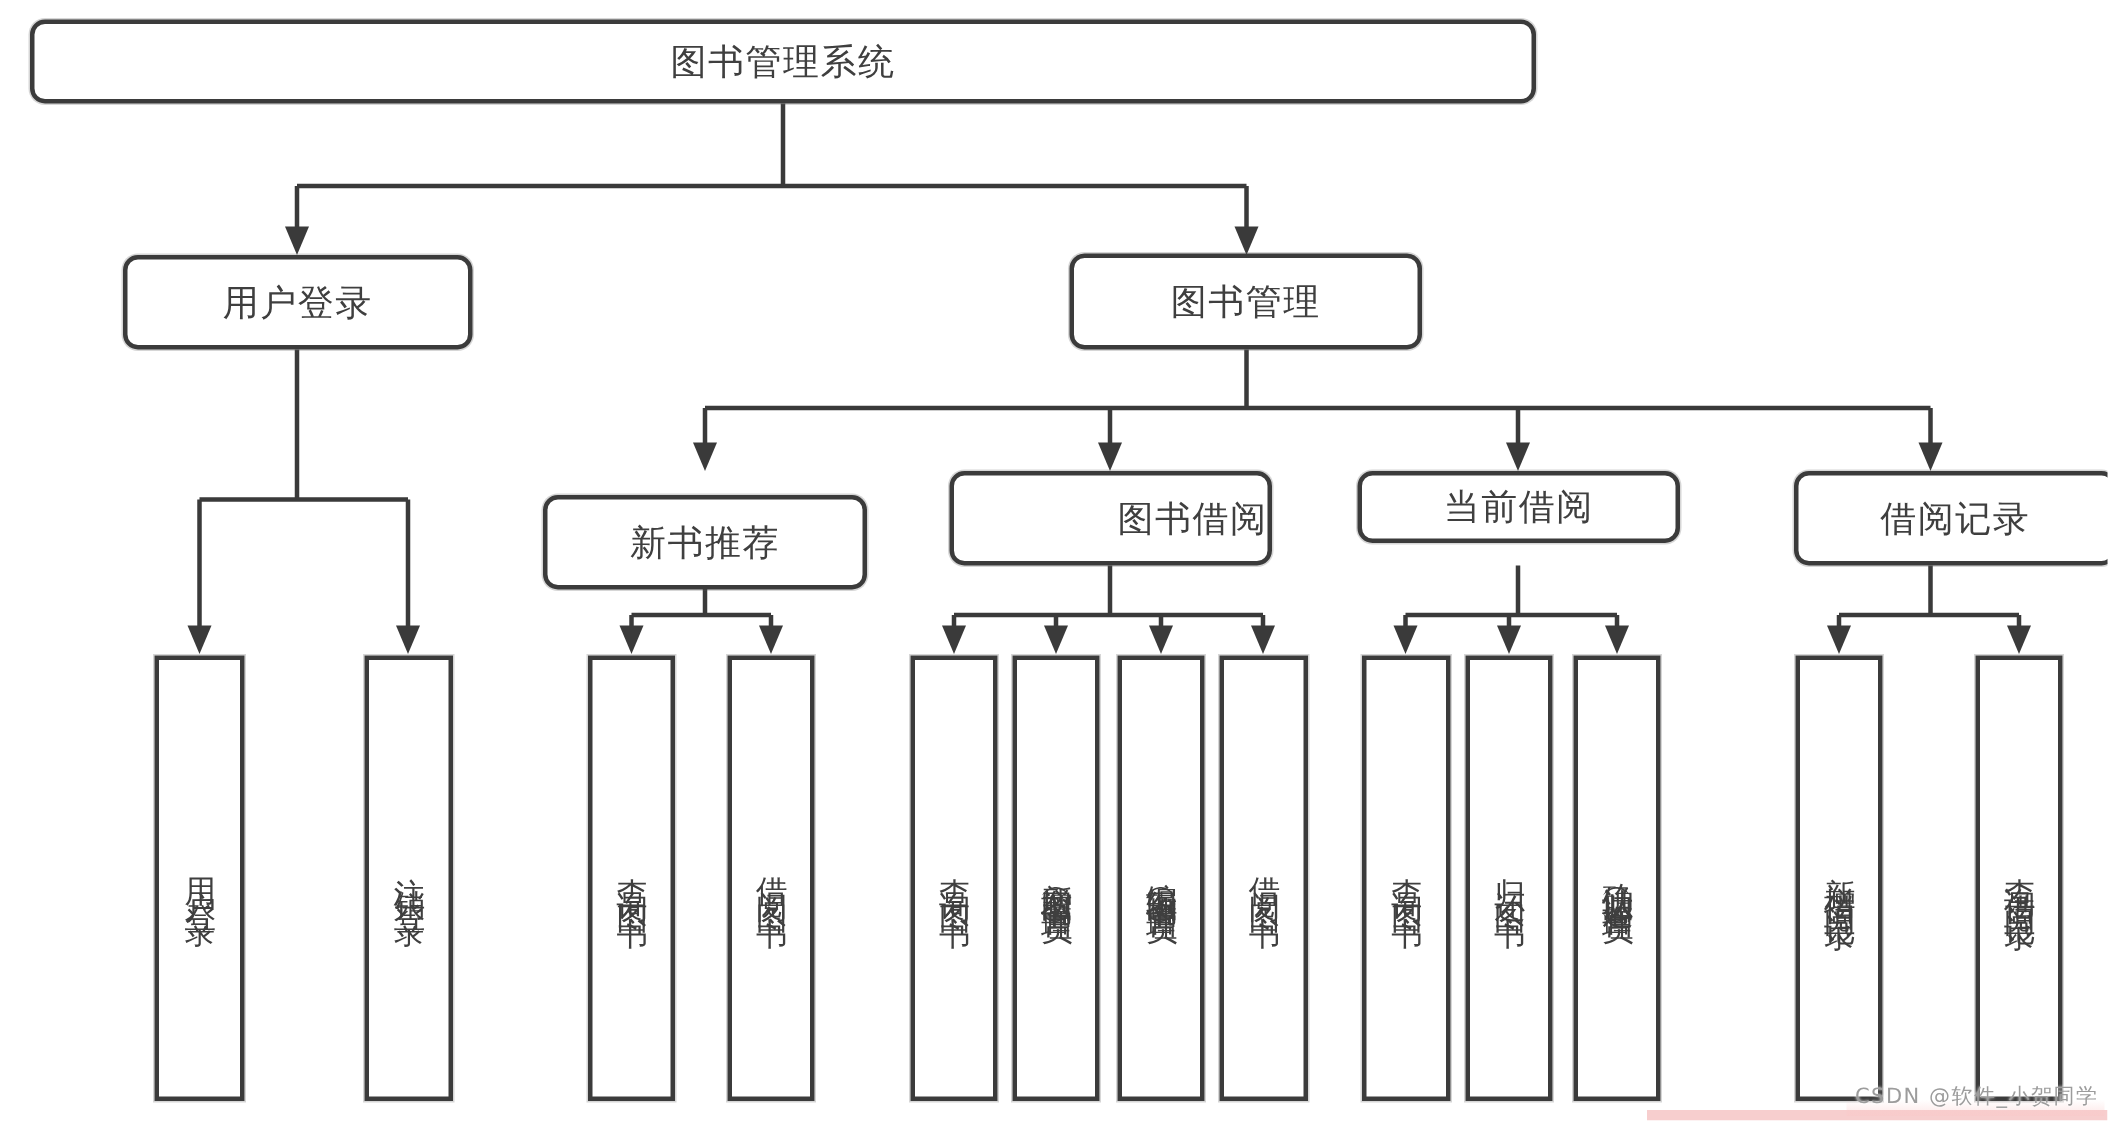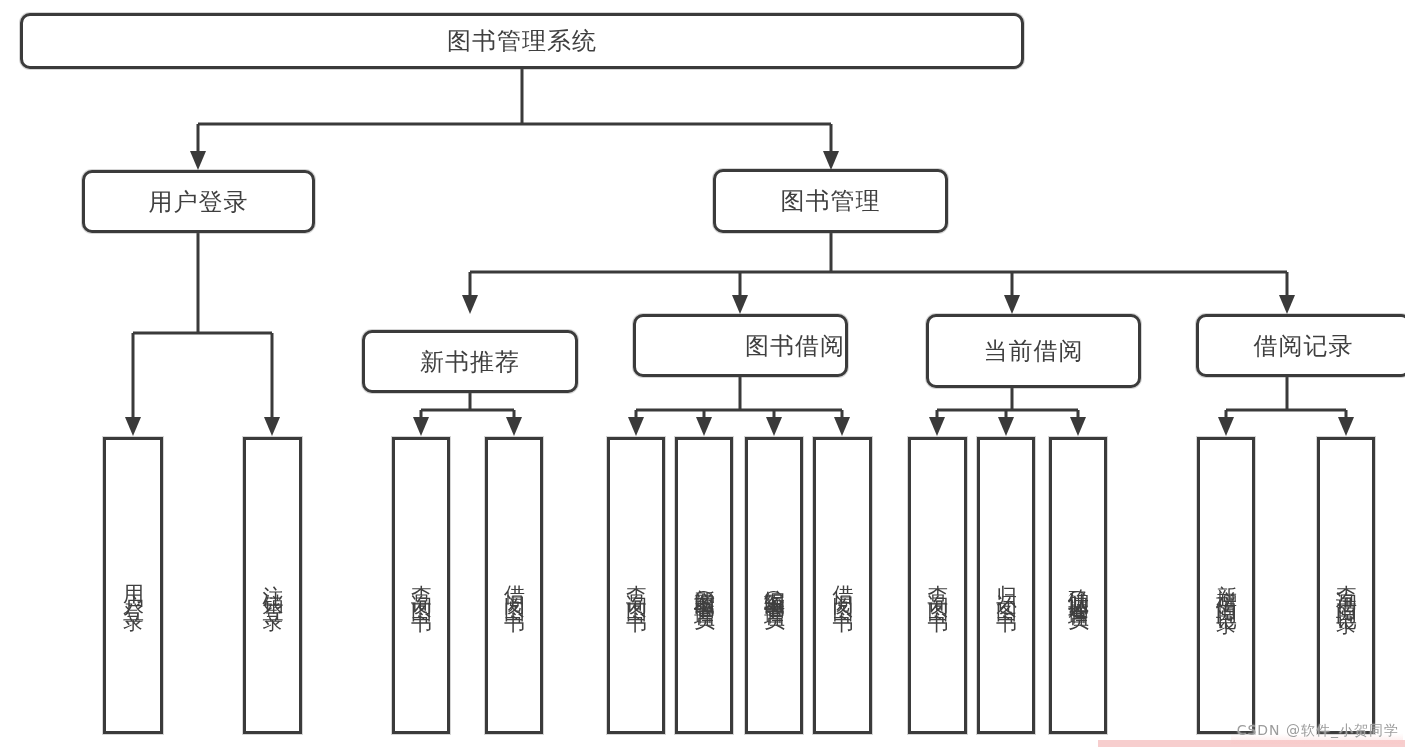--- a/index.html
+++ b/index.html
@@ -140,21 +140,21 @@
   <div class="box h" style="left:713px;top:169px;width:235px;height:64px;">
     <span>图书管理</span>
   </div>
 
   <div class="box h" style="left:362px;top:314px;width:216px;height:63px;margin-top:16px;">
     <span>新书推荐</span>
   </div>
   <div class="box h" style="left:633px;top:314px;width:215px;height:63px;justify-content:flex-end;">
     <span>图书借阅</span>
   </div>
-  <div class="box h" style="left:905px;top:314px;width:215px;height:74px;margin-left:21px;">
+  <div class="box h" style="left:905px;top:314px;width:215px;height:48px;">
     <span>当前借阅</span>
   </div>
   <div class="box h" style="left:1196px;top:314px;width:215px;height:63px;">
     <span>借阅记录</span>
   </div>
 
   <div class="box v" style="left:103px;top:437px;width:60px;height:297px;">
     <span class="vtxt">用户登录</span>
   </div>
   <div class="box v" style="left:243px;top:437px;width:59px;height:297px;">

